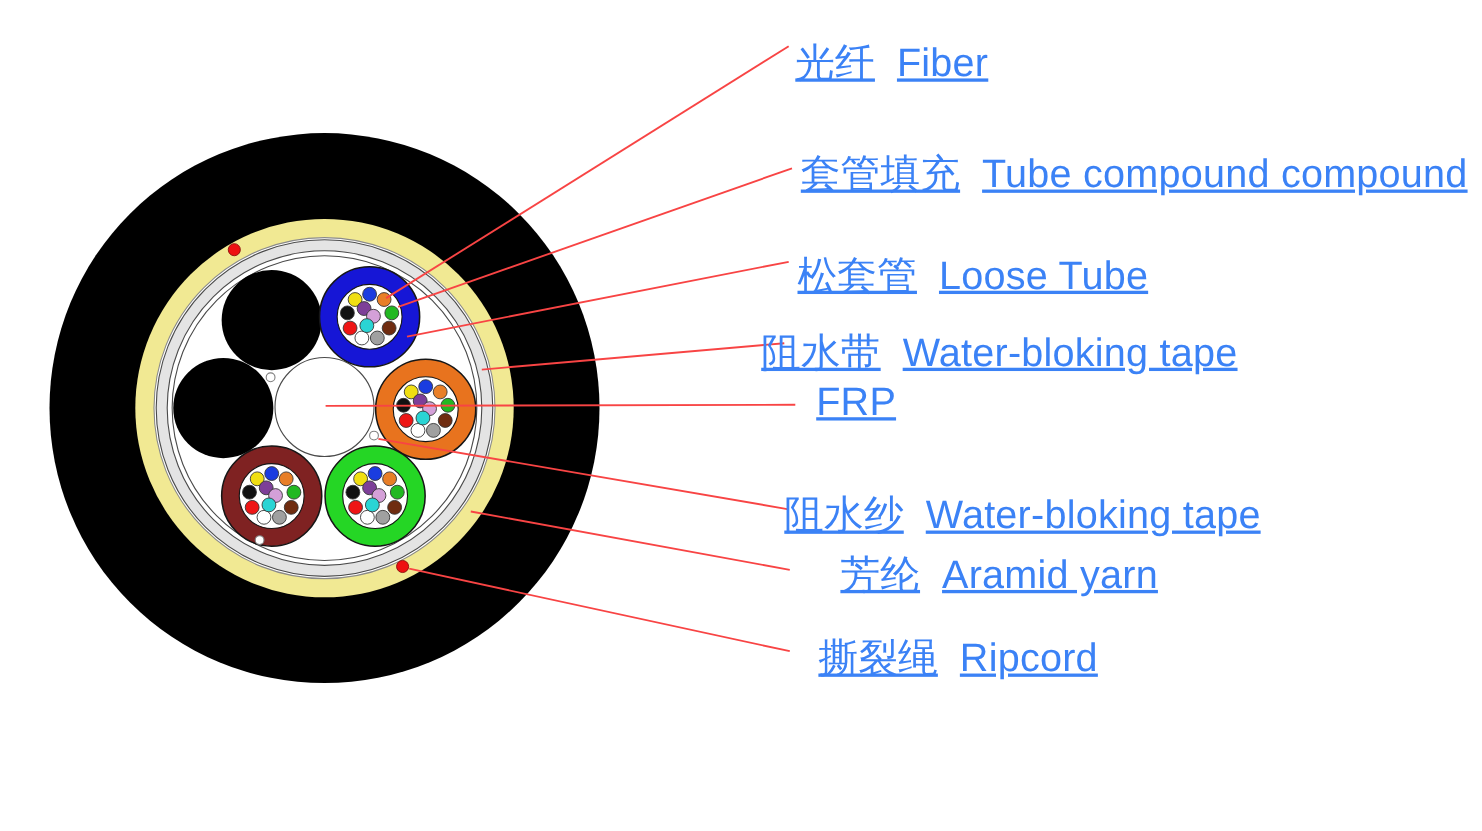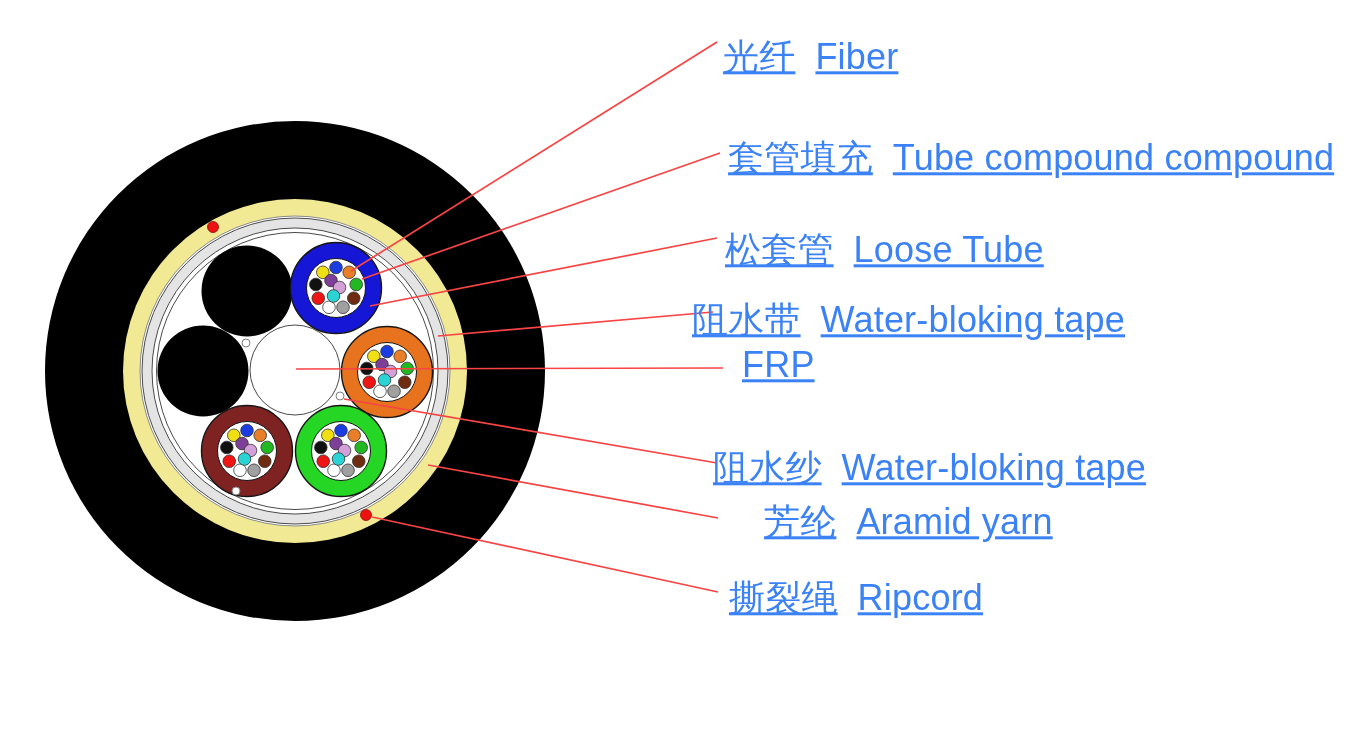--- a/index.html
+++ b/index.html
@@ -127,17 +127,17 @@
     </div>
     <div class="label" style="left: 742px; top: 365px;">
       <span class="cn"></span><span class="en">FRP</span>
     </div>
     <div class="label" style="left: 697px; top: 468px; margin-left: 16px;">
       <span class="cn">阻水纱</span><span class="en">Water-bloking tape</span>
     </div>
     <div class="label" style="left: 764px; top: 522px;">
       <span class="cn">芳纶</span><span class="en">Aramid yarn</span>
     </div>
-    <div class="label" style="left: 729px; top: 598px; text-align: right;">
+    <div class="label" style="left: 744px; top: 598px; text-align: right;">
       <span class="cn">撕裂绳</span><span class="en">Ripcord</span>
     </div>
   </div>
 </div>
 
 </body></html>

